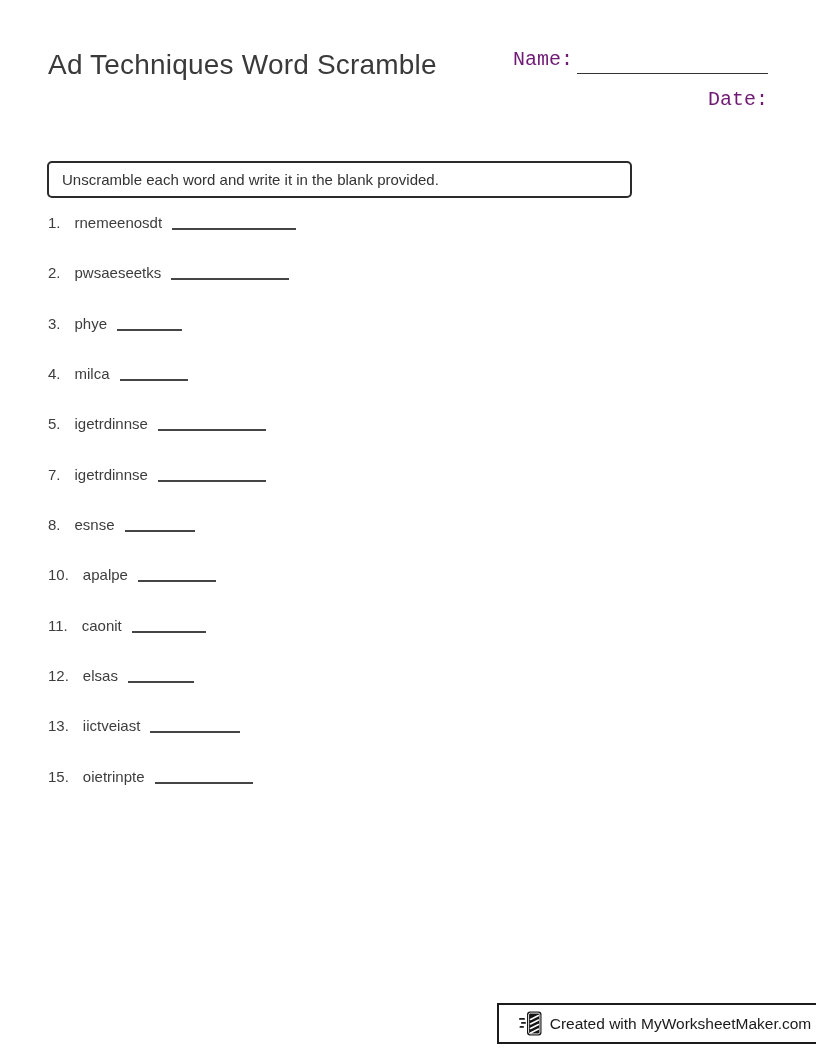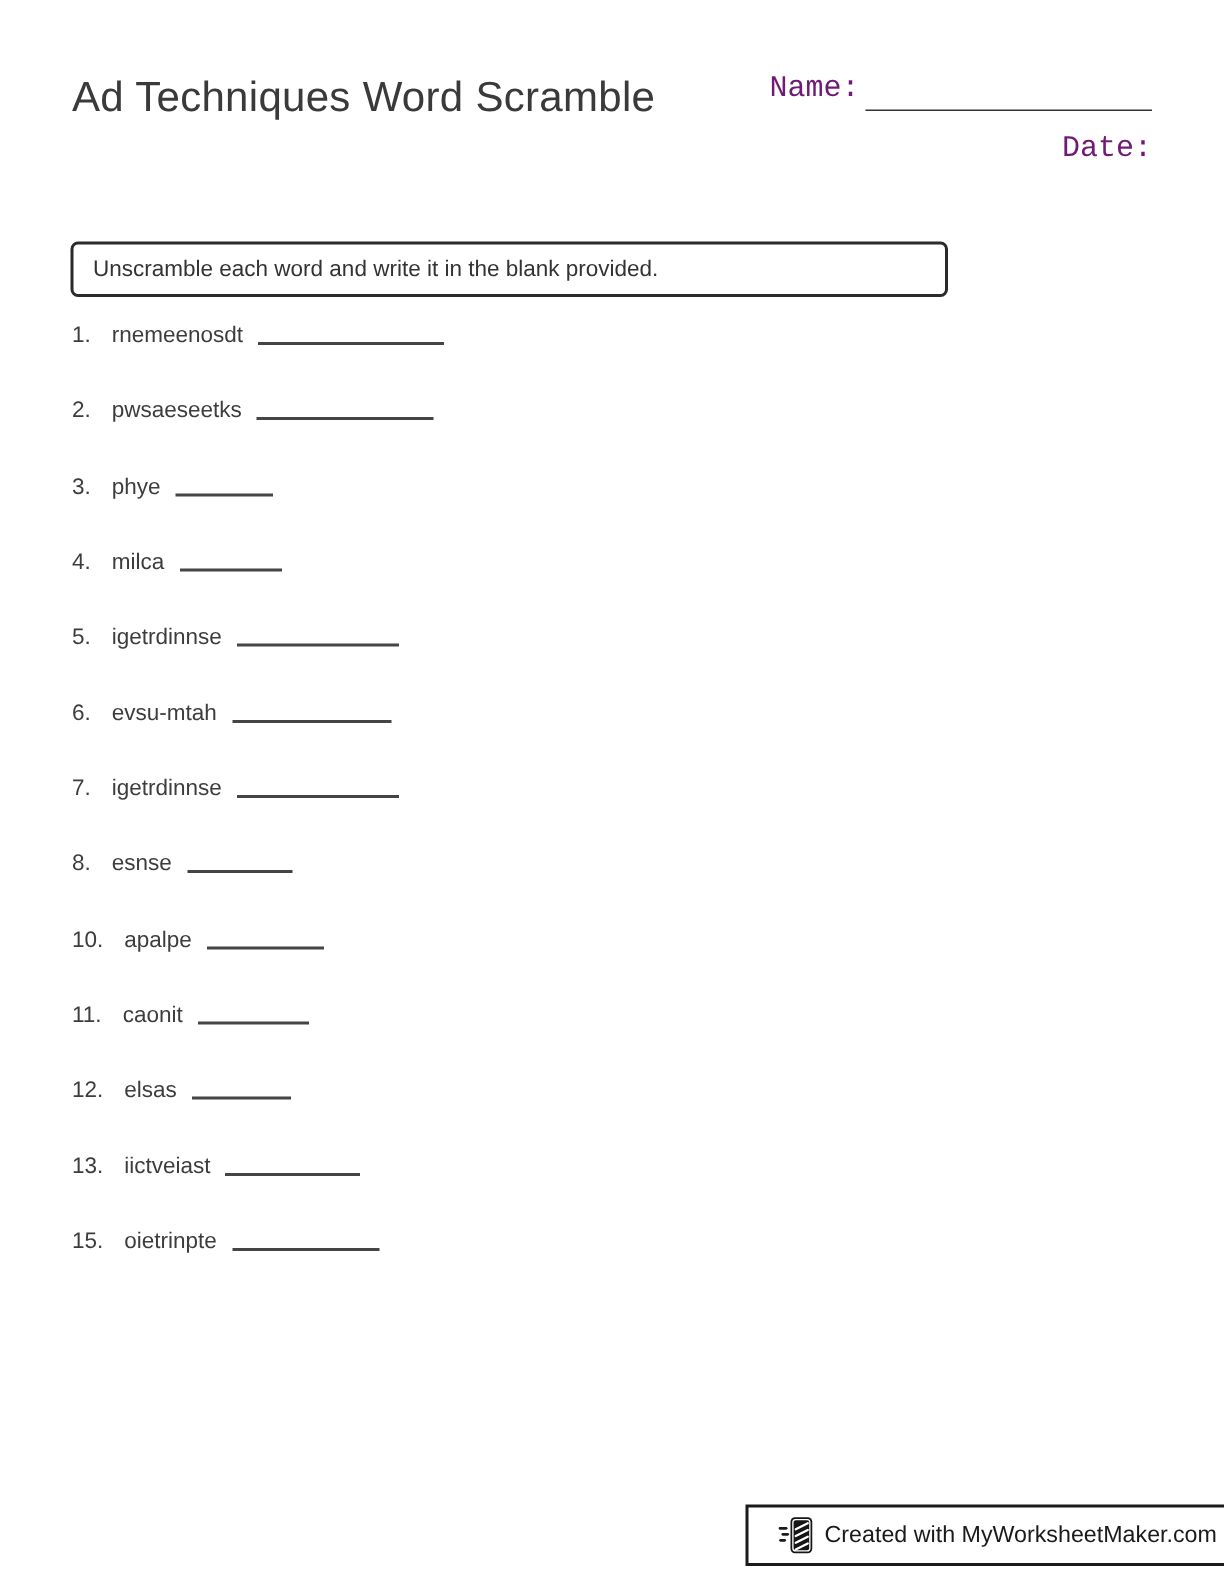--- a/index.html
+++ b/index.html
@@ -136,21 +136,20 @@
 <div class="instruction-box">
   <span>Unscramble each word and write it in the blank provided.</span>
 </div>
 
 <div class="scramble-list">
     <div class="item"><span class="num">1.</span><span class="word">rnemeenosdt</span><span class="blank" style="width: 124px;"></span></div>
     <div class="item"><span class="num">2.</span><span class="word">pwsaeseetks</span><span class="blank" style="width: 118px;"></span></div>
     <div class="item"><span class="num">3.</span><span class="word">phye</span><span class="blank" style="width: 65px;"></span></div>
     <div class="item"><span class="num">4.</span><span class="word">milca</span><span class="blank" style="width: 68px;"></span></div>
     <div class="item"><span class="num">5.</span><span class="word">igetrdinnse</span><span class="blank" style="width: 108px;"></span></div>
-    <div class="item"><span class="num">6.</span><span class="word">evsu-mtah</span><span class="blank" style="width: 106px;"></span></div>
     <div class="item"><span class="num">7.</span><span class="word">igetrdinnse</span><span class="blank" style="width: 108px;"></span></div>
     <div class="item"><span class="num">8.</span><span class="word">esnse</span><span class="blank" style="width: 70px;"></span></div>
     <div class="item"><span class="num">10.</span><span class="word">apalpe</span><span class="blank" style="width: 78px;"></span></div>
     <div class="item"><span class="num">11.</span><span class="word">caonit</span><span class="blank" style="width: 74px;"></span></div>
     <div class="item"><span class="num">12.</span><span class="word">elsas</span><span class="blank" style="width: 66px;"></span></div>
     <div class="item"><span class="num">13.</span><span class="word">iictveiast</span><span class="blank" style="width: 90px;"></span></div>
     <div class="item"><span class="num">15.</span><span class="word">oietrinpte</span><span class="blank" style="width: 98px;"></span></div>
   </div>
 
 <div class="footer-box">

